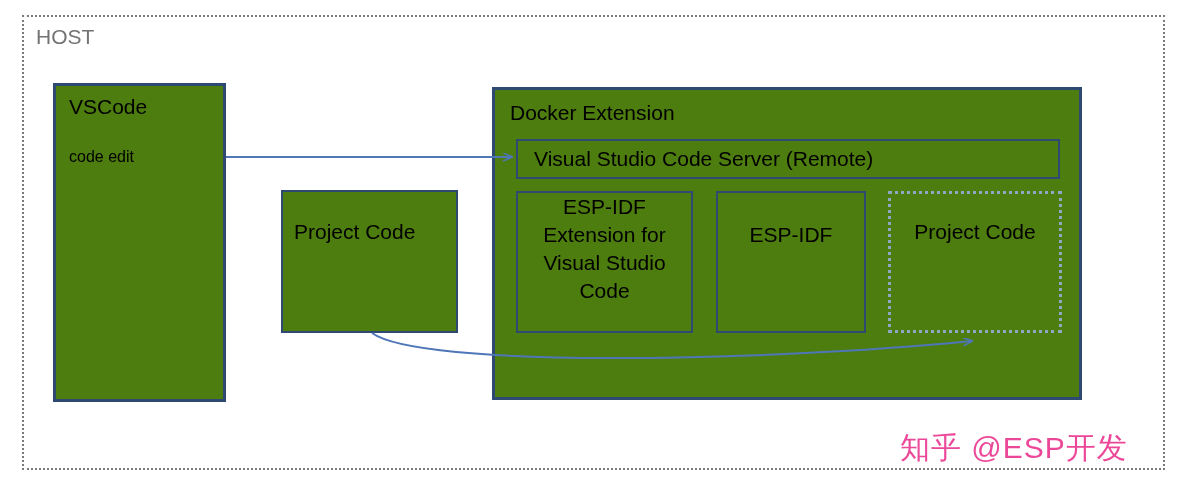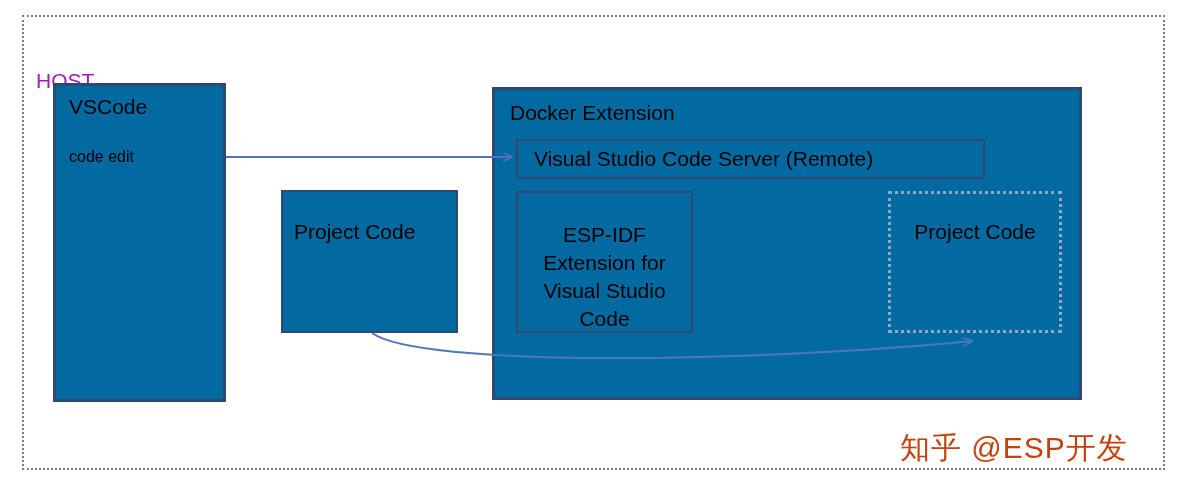--- a/index.html
+++ b/index.html
@@ -27,31 +27,30 @@
     height: 455px;
     border: 2px dotted #7b7b7b;
     box-sizing: border-box;
     background: transparent;
   }
   .host-label {
     position: absolute;
     left: 36px;
     top: 24px;
     font-size: 21px;
-    color: #a21caf;
+    color: #737373;
     line-height: 1.2;
     white-space: nowrap;
-    margin-top: 44px;
   }
 
   
   .box {
     position: absolute;
     box-sizing: border-box;
-    background: #0369a1;
+    background: #4d7c0f;
     color: #000000;
   }
   .box-thick {
     border: 3px solid #2e4a72;
   }
   .box-thin {
     border: 2px solid #2e4a72;
   }
   .box-dotted {
     border: 3px dotted #8fa6c4;
@@ -102,21 +101,21 @@
     position: absolute;
     left: 15px;
     top: 11px;
     font-size: 21px;
     white-space: nowrap;
   }
 
   .vscs-box {
     left: 516px;
     top: 139px;
-    width: 469px;
+    width: 544px;
     height: 40px;
     display: flex;
     align-items: center;
     text-align: right;
   }
   .vscs-label {
     margin-left: 16px;
     font-size: 21px;
     white-space: nowrap;
   }
@@ -129,21 +128,21 @@
     justify-content: center;
   }
   .ext-box { left: 516px; width: 177px; }
   .idf-box { left: 716px; width: 150px; }
   .code-box { left: 888px; width: 174px; }
 
   .inner-label {
     font-size: 21px;
     text-align: center;
     line-height: 1.33;
-    padding-top: 28px;
+    padding-top: 0;
     color: #000000;
   }
   .idf-box .inner-label { padding-top: 28px; }
   .code-box .inner-label { padding-top: 24px; white-space: nowrap; }
 
   
   .arrows {
     position: absolute;
     left: 0;
     top: 0;
@@ -151,21 +150,21 @@
     height: 499px;
     pointer-events: none;
   }
 
   
   .watermark {
     position: absolute;
     left: 900px;
     top: 428px;
     font-size: 30px;
-    color: #c2410c;
+    color: #ec4899;
     letter-spacing: 1px;
     white-space: nowrap;
     user-select: none;
   }
 </style>
 </head>
 <body>
 
 <div id="canvas">
 
@@ -186,20 +185,23 @@
   </div>
 
   <div class="box box-thin vscs-box">
     <div class="vscs-label">Visual Studio Code Server (Remote)</div>
   </div>
 
   <div class="box box-thin inner-row-box ext-box">
     <div class="inner-label">ESP-IDF Extension for Visual Studio Code</div>
   </div>
 
+  <div class="box box-thin inner-row-box idf-box">
+    <div class="inner-label">ESP-IDF</div>
+  </div>
 
   <div class="box box-dotted inner-row-box code-box">
     <div class="inner-label">Project Code</div>
   </div>
 
   <svg class="arrows" viewBox="0 0 1185 499">
     <defs>
       <marker id="ah" markerWidth="10" markerHeight="10" refX="9" refY="4" orient="auto" markerUnits="userSpaceOnUse">
         <path d="M0,0 L10,4 L0,8" fill="none" stroke="#4f77b8" stroke-width="1.6"></path>
       </marker>

